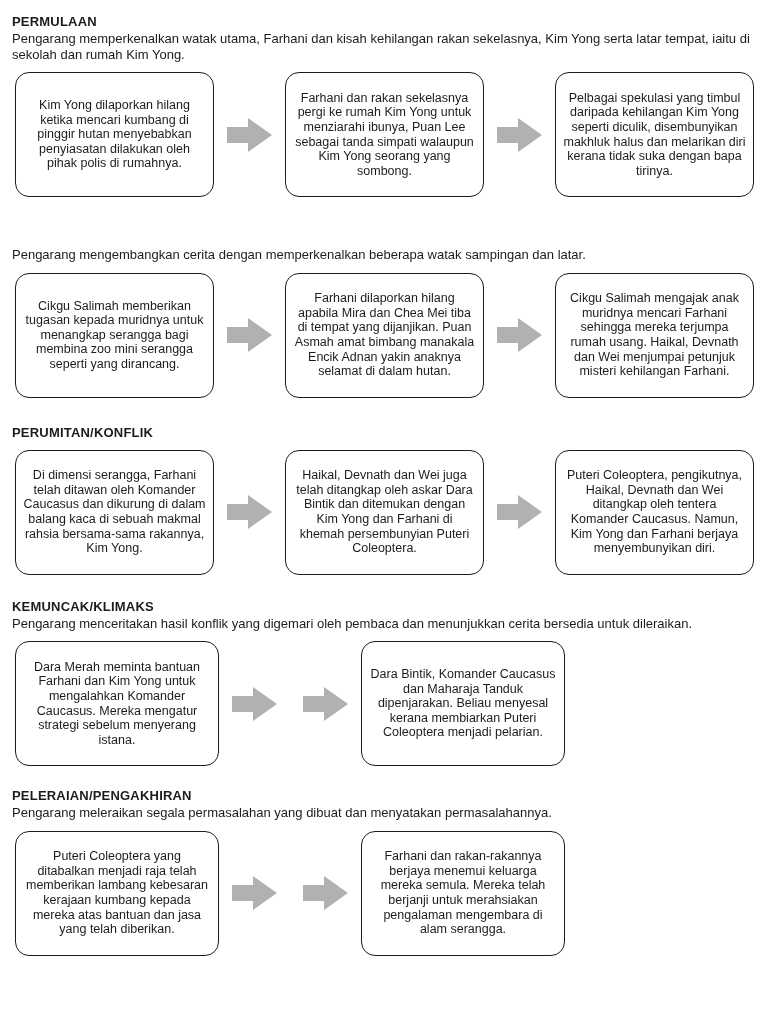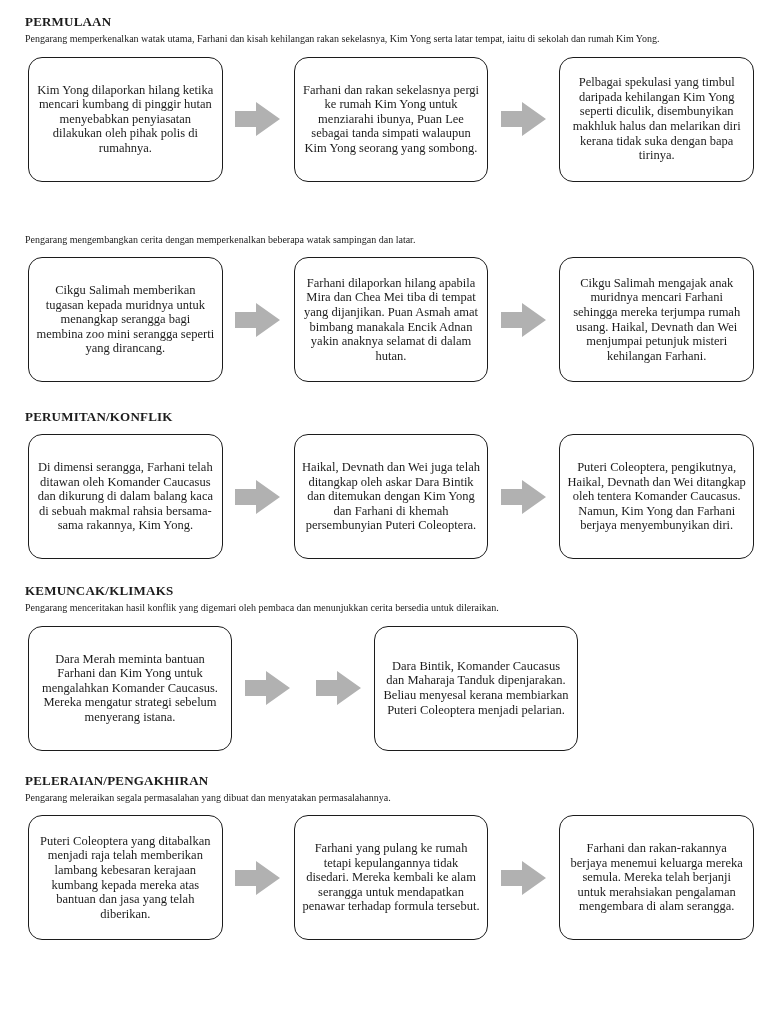--- a/index.html
+++ b/index.html
@@ -11,34 +11,34 @@
     color: #1c1c1c;
     font-family: "Liberation Sans", sans-serif;
     overflow: hidden;
   }
   .page {
     width: 768px;
     height: 1024px;
     padding-top: 14px;
     background: #ffffff;
   }
-  .section { padding-left: 25px; padding-right: 14px; font-family: Liberation Serif, serif; }
+  .section { padding-left: 12px; padding-right: 14px; }
   .mt-a { margin-top: 50px; }
   .mt-b { margin-top: 27px; }
   .mt-c { margin-top: 24px; }
   .mt-d { margin-top: 22px; }
   .sec-heading {
     font-size: 13px;
     font-weight: bold;
     line-height: 15px;
     margin: 0;
     letter-spacing: 0.2px;
   }
   .sec-desc {
-    font-size: 10px;
+    font-size: 13px;
     line-height: 15.5px;
     margin: 2px 0 0 0;
     max-width: 738px;
   }
   .flow-row {
     display: flex;
     align-items: center;
     margin-top: 10px;
     margin-left: 3px;
   }
@@ -174,23 +174,20 @@
     <p class="sec-desc">Pengarang meleraikan segala permasalahan yang dibuat dan menyatakan permasalahannya.</p>
     <div class="flow-row">
       <div class="flow-box">
         <span>Puteri Coleoptera yang ditabalkan menjadi raja telah memberikan lambang kebesaran kerajaan kumbang kepada mereka atas bantuan dan jasa yang telah diberikan.</span>
       </div>
       <div class="arrow-cell">
         <svg class="arrow-svg" width="46" height="36" viewBox="0 0 46 36">
           <polygon points="0,10 21,10 21,1 45,18 21,35 21,26 0,26" fill="#b1b1b1"></polygon>
         </svg>
       </div>
-      <div class="flow-box">
-        <span>Farhani yang pulang ke rumah tetapi kepulangannya tidak disedari. Mereka kembali ke alam serangga untuk mendapatkan penawar terhadap formula tersebut.</span>
-      </div>
       <div class="arrow-cell">
         <svg class="arrow-svg" width="46" height="36" viewBox="0 0 46 36">
           <polygon points="0,10 21,10 21,1 45,18 21,35 21,26 0,26" fill="#b1b1b1"></polygon>
         </svg>
       </div>
       <div class="flow-box">
         <span>Farhani dan rakan-rakannya berjaya menemui keluarga mereka semula. Mereka telah berjanji untuk merahsiakan pengalaman mengembara di alam serangga.</span>
       </div>
     </div>
   </div>

